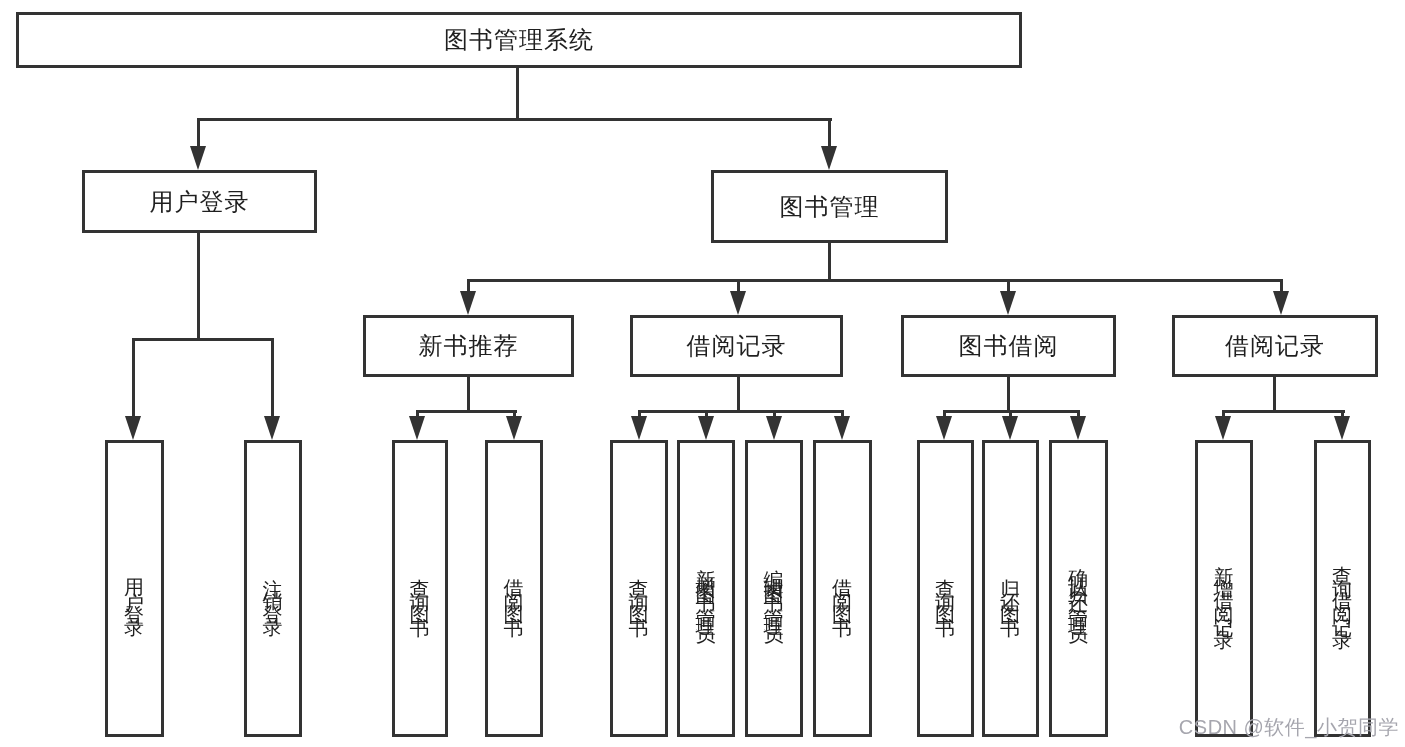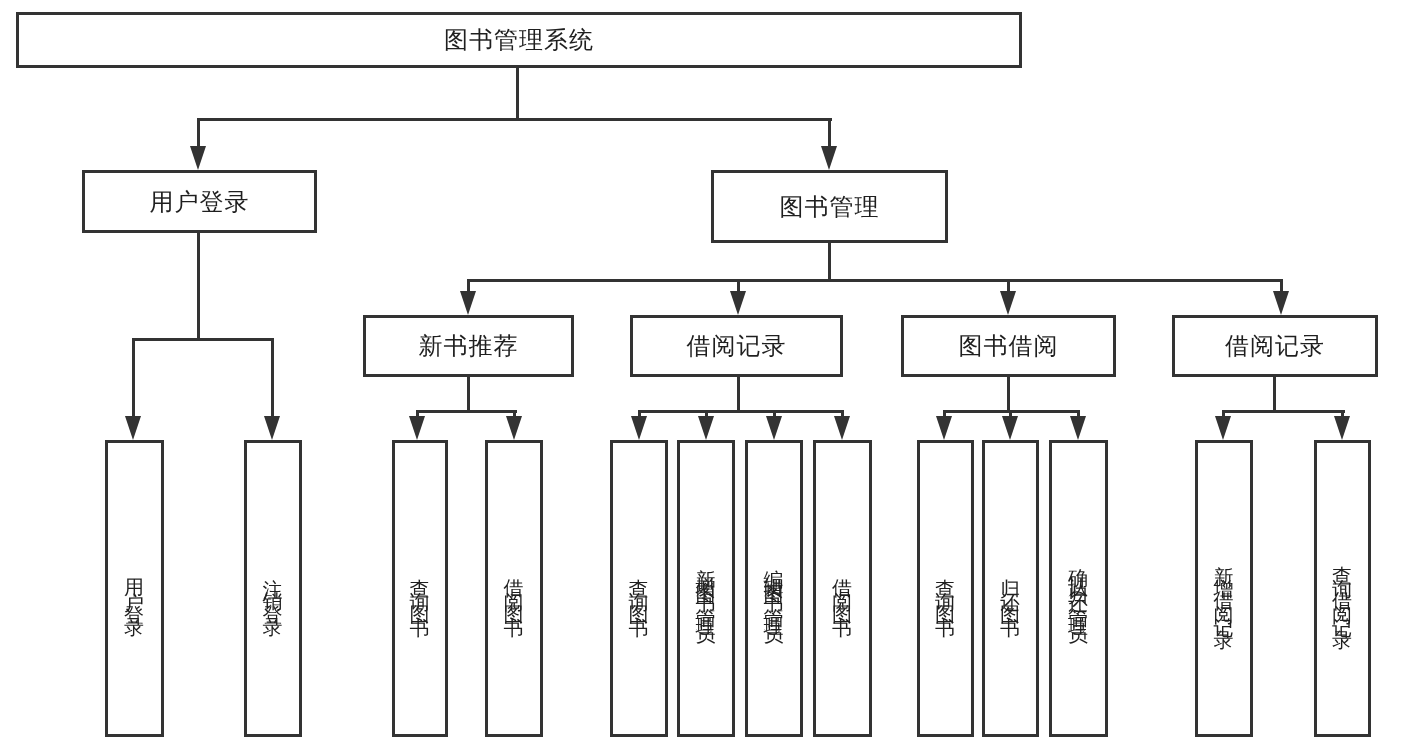--- a/index.html
+++ b/index.html
@@ -179,14 +179,15 @@
   <div class="vline" style="left:1077px;top:410px;height:8px"></div>
   <div class="arrow" style="left:1070px;top:416px"></div>
 
   <div class="vline" style="left:1273px;top:377px;height:33px"></div>
   <div class="hline" style="left:1222px;top:410px;width:123px"></div>
   <div class="vline" style="left:1222px;top:410px;height:8px"></div>
   <div class="arrow" style="left:1215px;top:416px"></div>
   <div class="vline" style="left:1341px;top:410px;height:8px"></div>
   <div class="arrow" style="left:1334px;top:416px"></div>
 
+  <div class="watermark">CSDN @软件_小贺同学</div>
 
 </div>
 
 </body></html>

